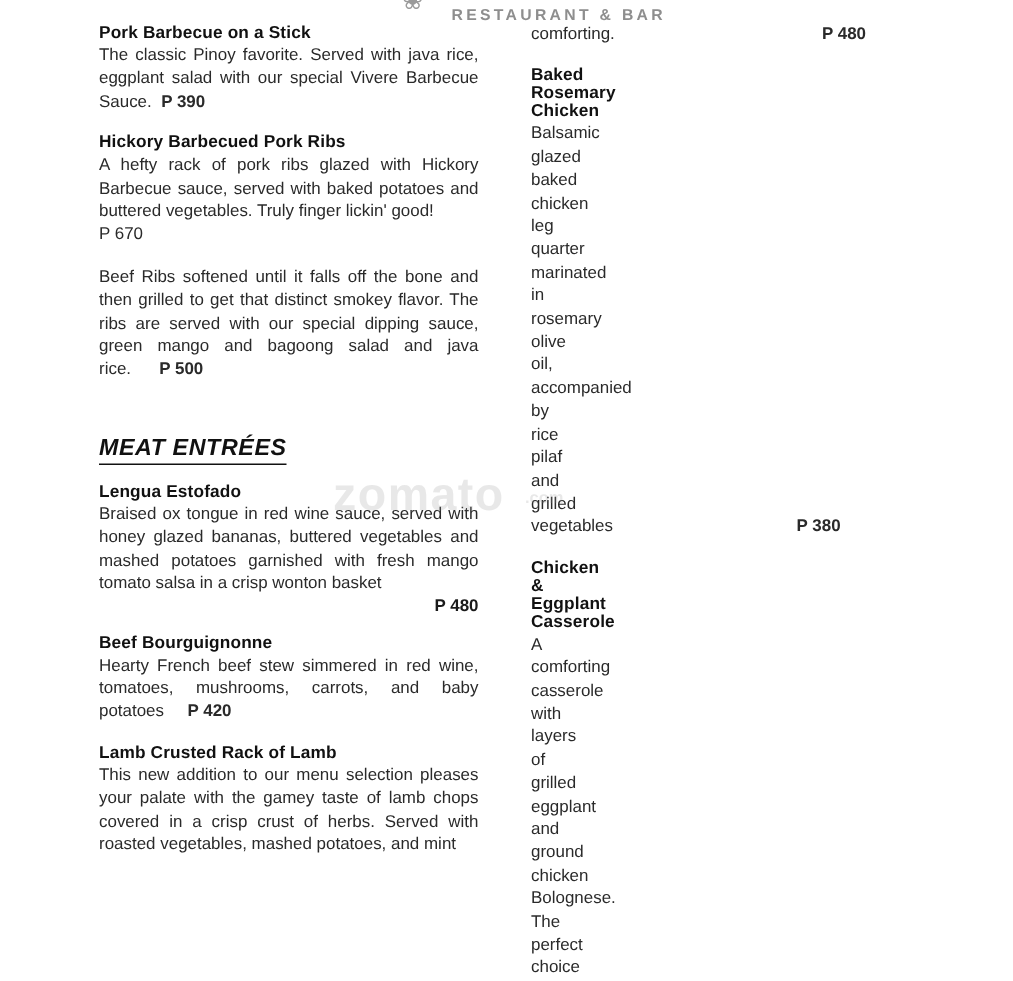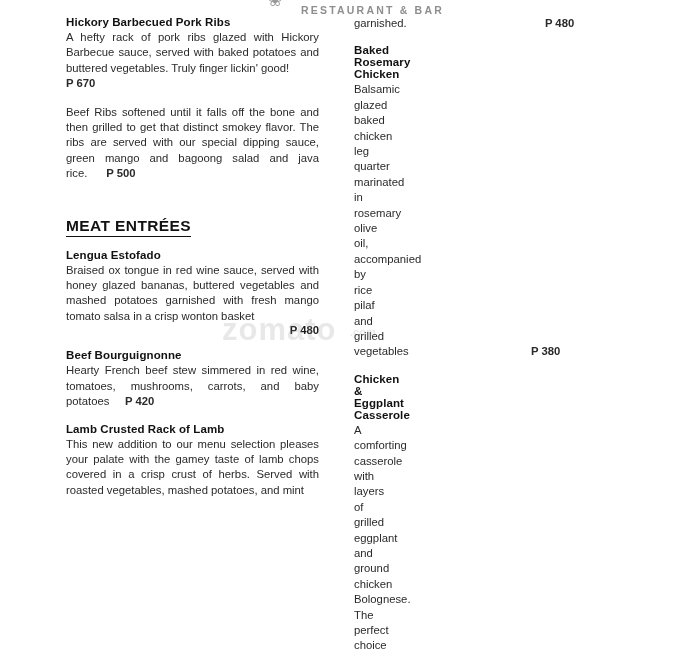--- a/index.html
+++ b/index.html
@@ -64,20 +64,21 @@
     font-size: 15.5px;
     font-weight: bold;
     letter-spacing: 0.4px;
     margin: 22px 0 12px 0;
     color: #111;
     display: inline-block;
     padding-bottom: 1px;
   }
   .section-title.underlined {
     border-bottom: 1.5px solid #111;
+    font-style: italic;
   }
   .item {
     margin-bottom: 13px;
   }
   .item-name {
     font-size: 11.5px;
     font-weight: bold;
     color: #111;
     margin-bottom: 2px;
     letter-spacing: 0.1px;
@@ -139,25 +140,29 @@
 
   <div class="header-bar">
     <span class="flourish">❀</span>
     <span class="brandline">RESTAURANT &amp; BAR</span>
   </div>
 
   <div class="columns">
 
     <div class="col col-left">
 
+      <div class="item">
+        <div class="item-name">Pork Barbecue on a Stick</div>
+        <div class="item-desc"><span>The classic Pinoy favorite. Served with java rice, eggplant salad with our special Vivere Barbecue Sauce.</span>&nbsp;&nbsp;<span class="price">P 390</span></div>
+      </div>
 
       <div class="item">
         <div class="item-name">Hickory Barbecued Pork Ribs</div>
         <div class="item-desc">A hefty rack of pork ribs glazed with Hickory Barbecue sauce, served with baked potatoes and buttered vegetables. Truly finger lickin' good!</div>
-        <div class="item-desc" style="font-weight:bold;">P 670</div>
+        <div class="item-desc" style="font-weight:normal;">P 670</div>
       </div>
 
       <div class="item">
         <div class="item-desc"><span>Beef Ribs softened until it falls off the bone and then grilled to get that distinct smokey flavor. The ribs are served with our special dipping sauce, green mango and bagoong salad and java rice.</span>&nbsp;&nbsp;&nbsp;&nbsp;&nbsp;&nbsp;<span class="price">P 500</span></div>
       </div>
 
       <div class="section-title underlined">MEAT ENTRÉES</div>
 
       <div class="item">
         <div class="item-name">Lengua Estofado</div>
@@ -173,21 +178,21 @@
       <div class="item">
         <div class="item-name">Lamb Crusted Rack of Lamb</div>
         <div class="item-desc">This new addition to our menu selection pleases your palate with the gamey taste of lamb chops covered in a crisp crust of herbs.  Served with roasted vegetables, mashed potatoes, and mint</div>
       </div>
 
     </div>
 
     <div class="col col-right">
 
       <div class="cont-block">
-        <div class="cont-desc"><span>garnished.</span>&nbsp;&nbsp;&nbsp;&nbsp;&nbsp;&nbsp;&nbsp;&nbsp;&nbsp;&nbsp;&nbsp;&nbsp;&nbsp;&nbsp;&nbsp;&nbsp;&nbsp;&nbsp;&nbsp;&nbsp;&nbsp;&nbsp;&nbsp;&nbsp;&nbsp;&nbsp;&nbsp;&nbsp;&nbsp;&nbsp;&nbsp;&nbsp;&nbsp;&nbsp;&nbsp;&nbsp;&nbsp;&nbsp;&nbsp;&nbsp;&nbsp;&nbsp;&nbsp;&nbsp;<span class="price">P 480</span></div>
+        <div class="cont-desc"><span>comforting.</span>&nbsp;&nbsp;&nbsp;&nbsp;&nbsp;&nbsp;&nbsp;&nbsp;&nbsp;&nbsp;&nbsp;&nbsp;&nbsp;&nbsp;&nbsp;&nbsp;&nbsp;&nbsp;&nbsp;&nbsp;&nbsp;&nbsp;&nbsp;&nbsp;&nbsp;&nbsp;&nbsp;&nbsp;&nbsp;&nbsp;&nbsp;&nbsp;&nbsp;&nbsp;&nbsp;&nbsp;&nbsp;&nbsp;&nbsp;&nbsp;&nbsp;&nbsp;&nbsp;&nbsp;<span class="price">P 480</span></div>
       </div>
 
       <div class="item">
         <div class="item-name">Baked Rosemary Chicken</div>
         <div class="item-desc"><span>Balsamic glazed baked chicken leg quarter marinated in rosemary olive oil, accompanied by rice pilaf and grilled vegetables</span>&nbsp;&nbsp;&nbsp;&nbsp;&nbsp;&nbsp;&nbsp;&nbsp;&nbsp;&nbsp;&nbsp;&nbsp;&nbsp;&nbsp;&nbsp;&nbsp;&nbsp;&nbsp;&nbsp;&nbsp;&nbsp;&nbsp;&nbsp;&nbsp;&nbsp;&nbsp;&nbsp;&nbsp;&nbsp;&nbsp;&nbsp;&nbsp;&nbsp;&nbsp;&nbsp;&nbsp;&nbsp;&nbsp;&nbsp;<span class="price">P 380</span></div>
       </div>
 
       <div class="item">
         <div class="item-name">Chicken &amp; Eggplant Casserole</div>
         <div class="item-desc">A comforting casserole with layers of grilled eggplant and ground chicken Bolognese. The perfect choice for every weight watcher with a lasagna craving.</div>

